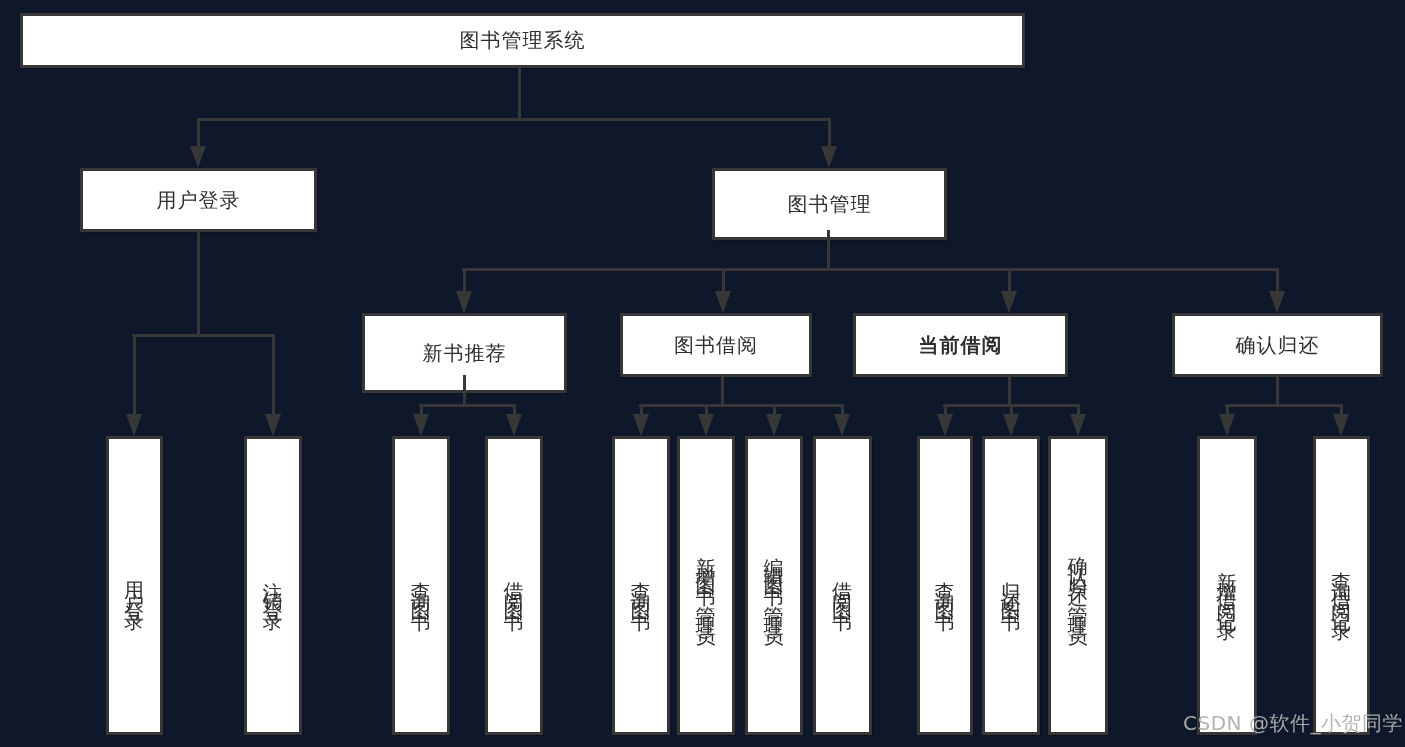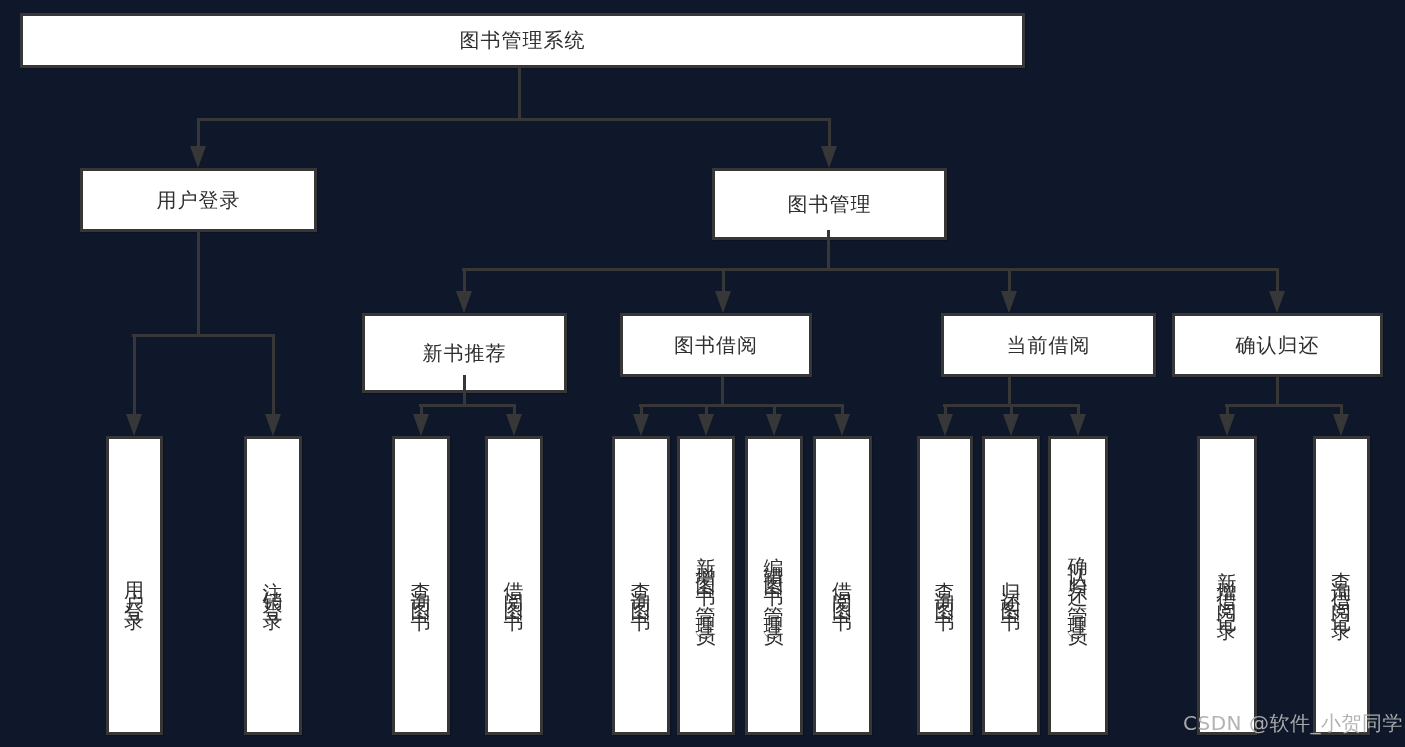--- a/index.html
+++ b/index.html
@@ -85,21 +85,21 @@
 
 <div class="canvas">
 
   <div class="node" style="left:20px; top:13px; width:1005px; height:55px;">图书管理系统</div>
 
   <div class="node" style="left:80px; top:168px; width:237px; height:64px;">用户登录</div>
   <div class="node" style="left:712px; top:168px; width:235px; height:72px;">图书管理</div>
 
   <div class="node" style="left:362px; top:313px; width:205px; height:80px;">新书推荐</div>
   <div class="node" style="left:620px; top:313px; width:192px; height:64px;">图书借阅</div>
-  <div class="node" style="left:941px; top:313px; width:215px; height:64px;">当前借阅</div>
+  <div class="node" style="left:853px; top:313px; width:215px; height:64px;font-weight:bold;">当前借阅</div>
   <div class="node" style="left:1172px; top:313px; width:211px; height:64px;">确认归还</div>
 
   <div class="node leaf" style="left:106px; top:436px; width:57px; height:299px;">用户登录</div>
   <div class="node leaf" style="left:244px; top:436px; width:58px; height:299px;">注销登录</div>
 
   <div class="node leaf" style="left:392px; top:436px; width:58px; height:299px;">查询图书</div>
   <div class="node leaf" style="left:485px; top:436px; width:58px; height:299px;">借阅图书</div>
 
   <div class="node leaf" style="left:612px; top:436px; width:58px; height:299px;">查询图书</div>
   <div class="node leaf" style="left:677px; top:436px; width:58px; height:299px;">新增图书（管理员）</div>

